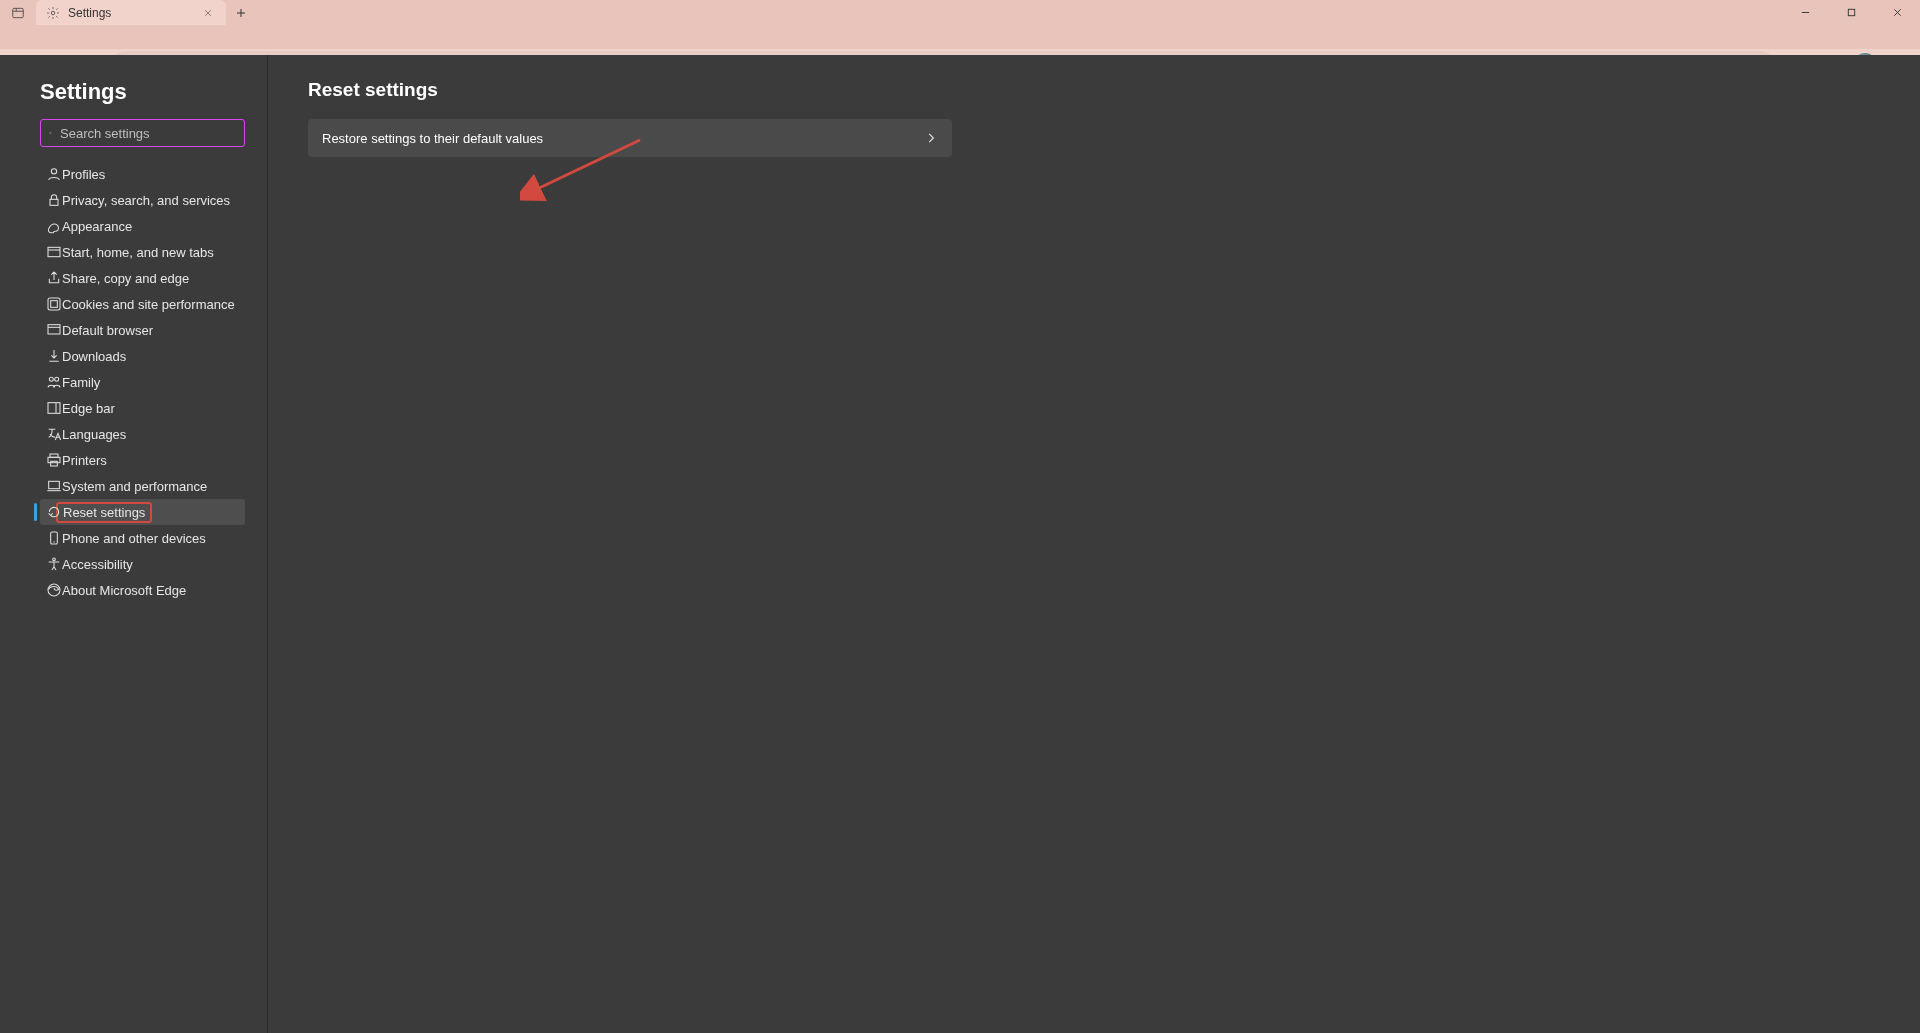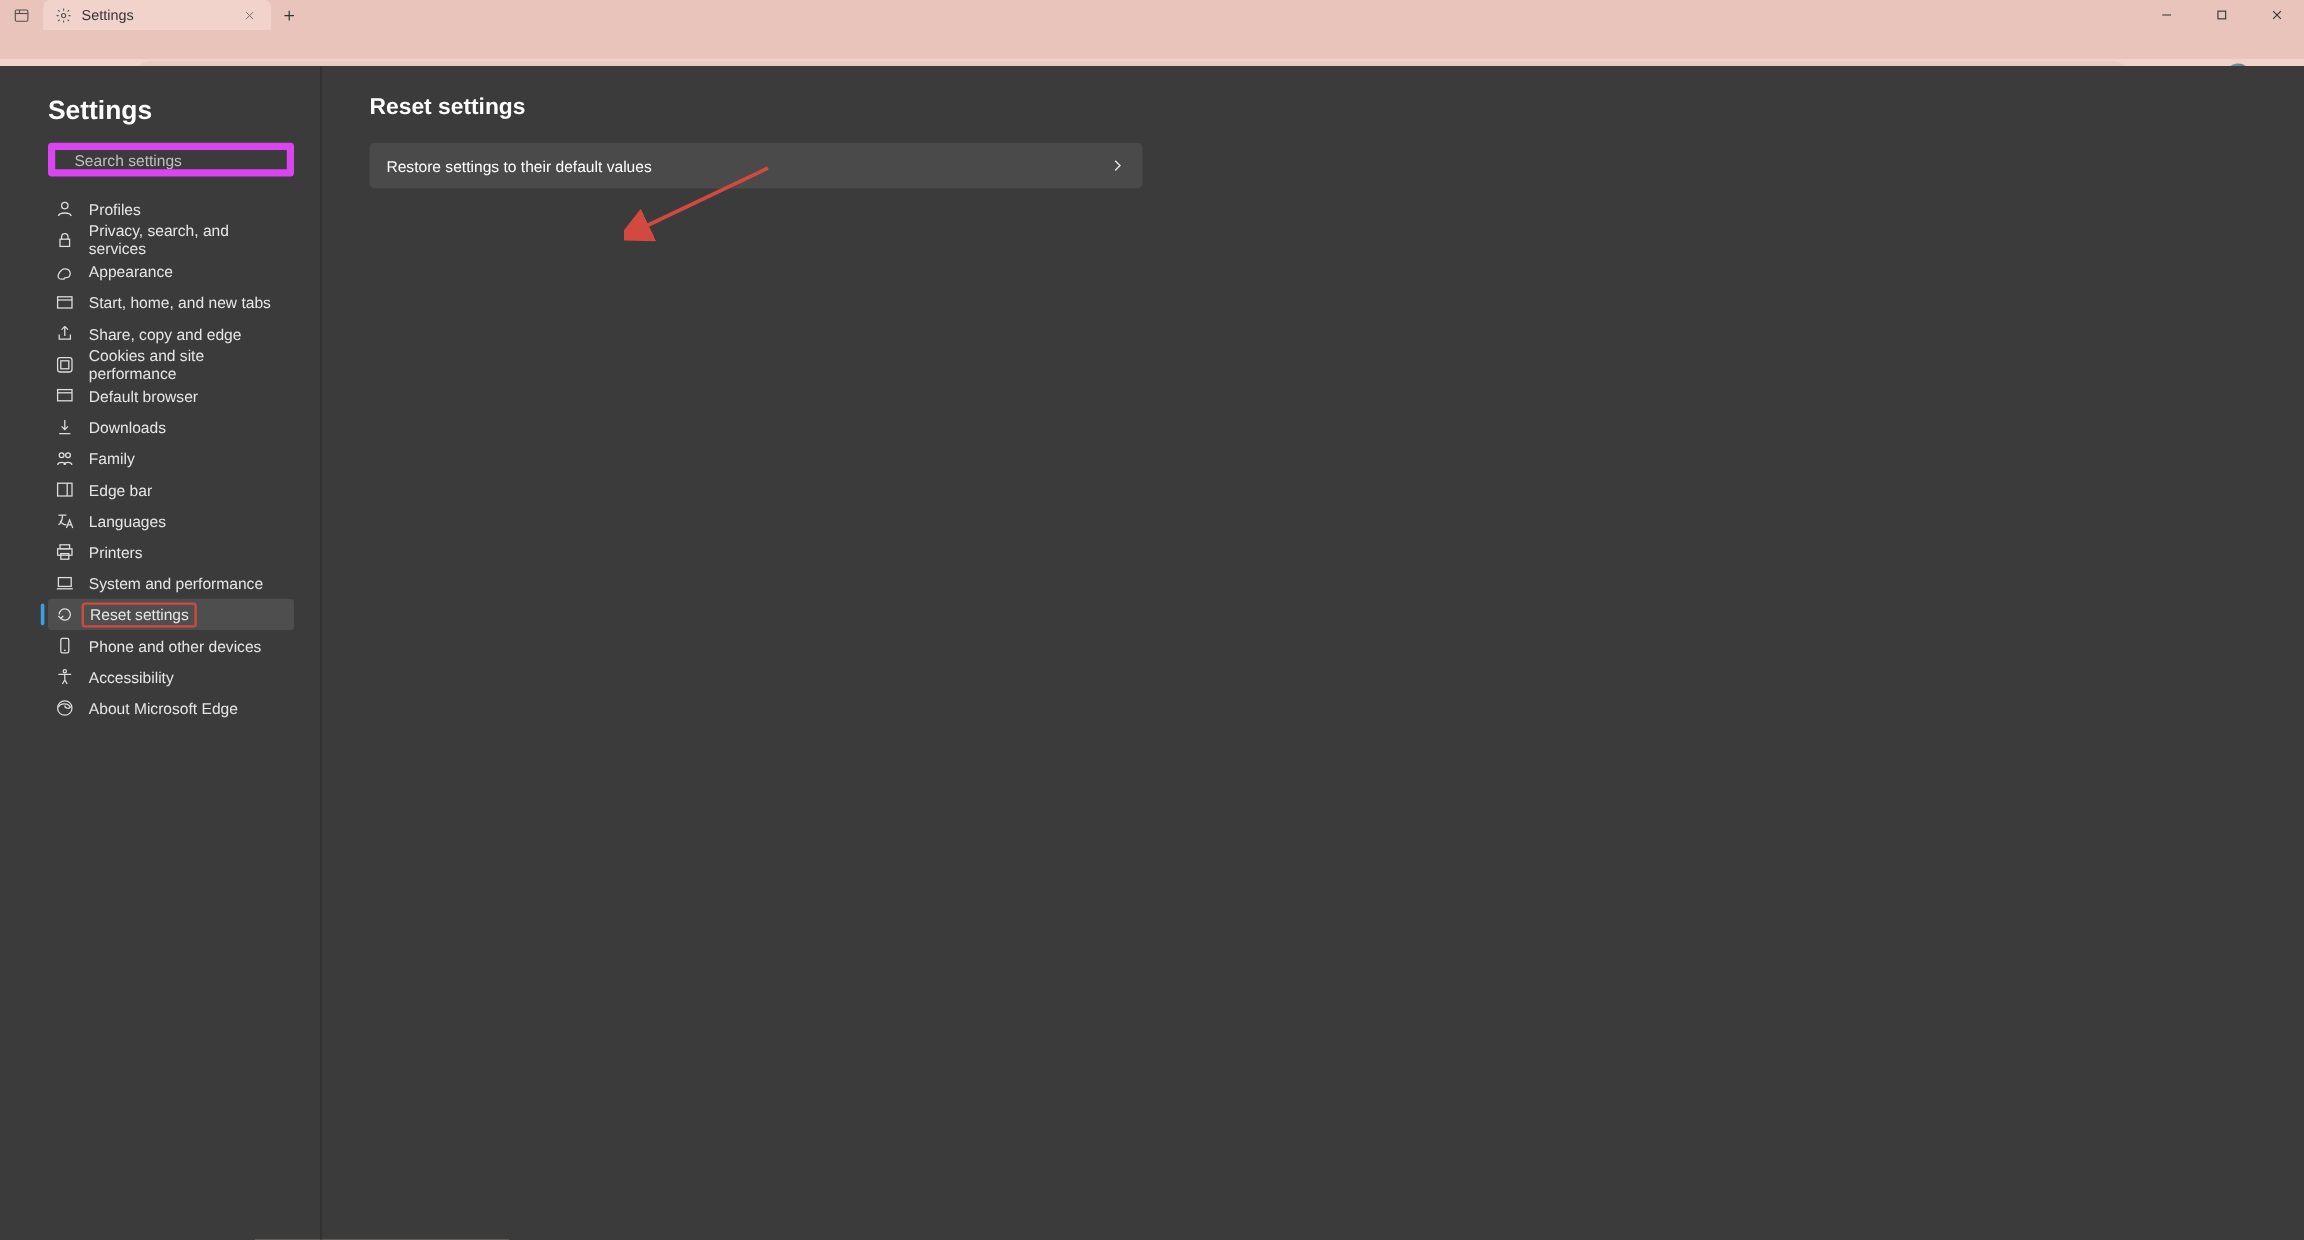--- a/index.html
+++ b/index.html
@@ -107,35 +107,34 @@
   }
   .sidebar h1 {
     font-size:22px;
     font-weight:600;
     padding: 0 0 14px 40px;
   }
   .search-wrap { padding:0 22px 8px 40px; }
   .search {
     height:28px;
     background:#3b3b3b;
-    border:6px solid #d946ef;
+    border:1px solid #d946ef;
     border-radius:3px;
     display:flex; align-items:center;
     padding:0 8px; gap:8px;
   }
   .search svg { width:14px; height:14px; opacity:.8; }
   .search input {
     flex:1; background:transparent; border:none; color:#ddd;
     font-size:13px; outline:none;
   }
   .search input::placeholder { color:#bfbfbf; }
   .nav { padding:6px 22px 0 40px; }
   .nav-item {
     display:flex; align-items:center;
-    gap:12px;
     height:26px;
     padding:0 6px;
     border-radius:3px;
     color:#e6e6e6;
     font-size:13px;
     cursor:pointer;
     position:relative;
   }
   .nav-item .ic { width:16px; height:16px; flex:0 0 auto; opacity:.95; }
   .nav-item.active {

